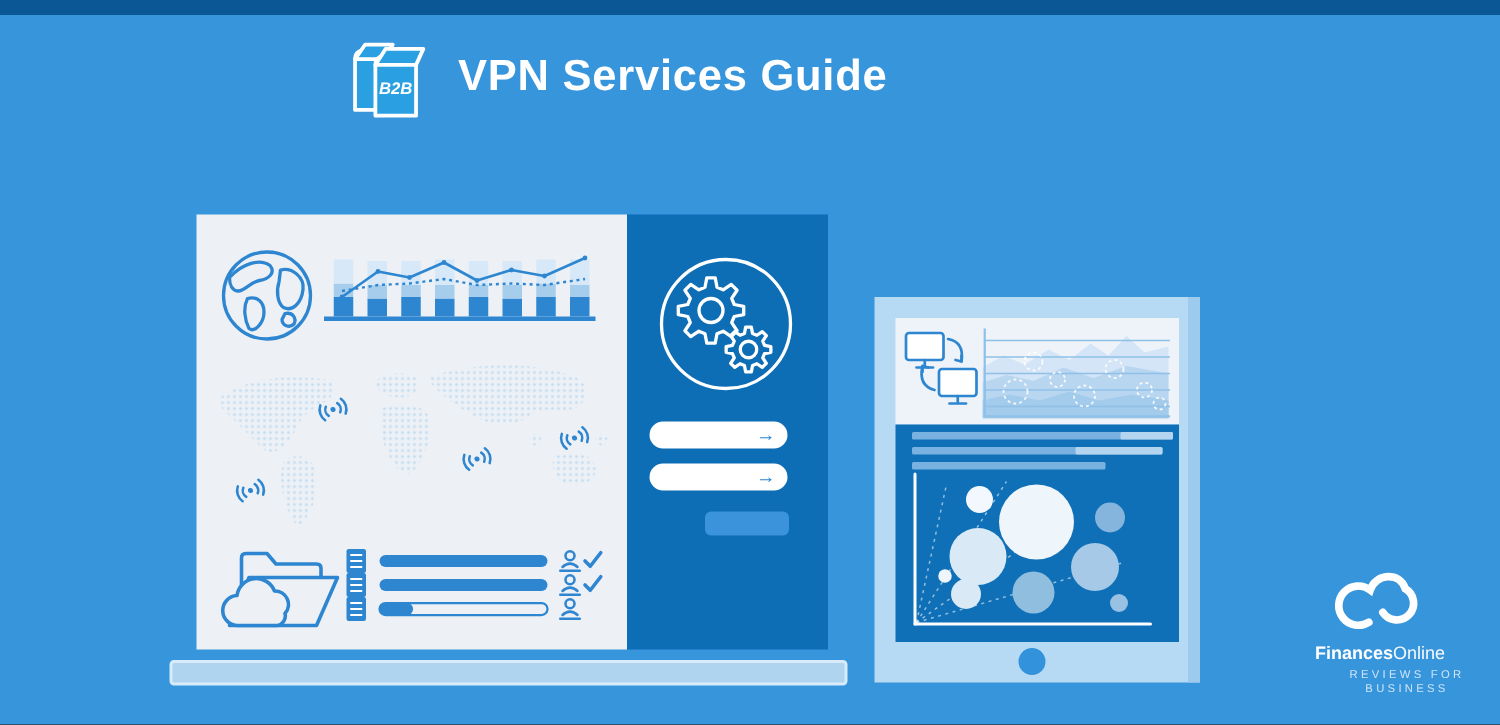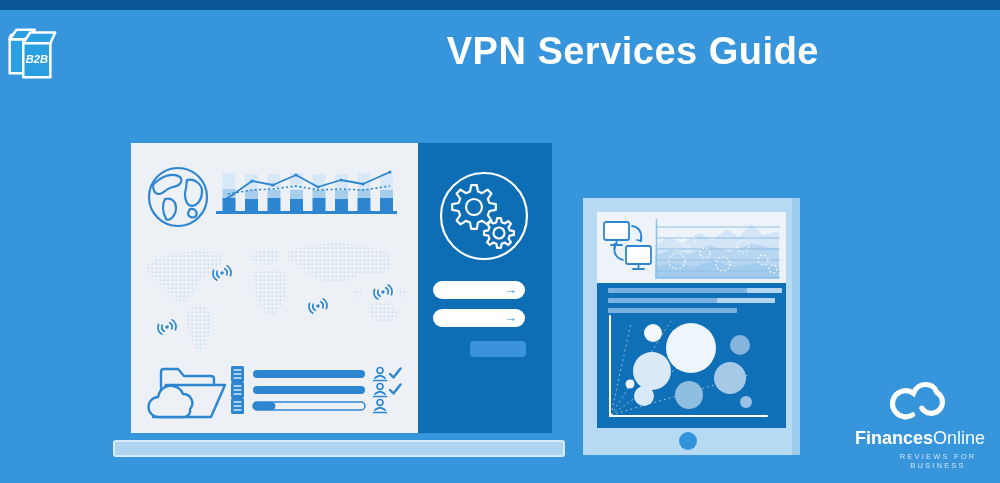--- a/index.html
+++ b/index.html
@@ -1,41 +1,41 @@
 <!DOCTYPE html>
 <html><head>
 <meta charset="utf-8">
 <style>
   html,body{margin:0;padding:0;background:#222;}
   .canvas{position:relative;width:1000px;height:483px;overflow:hidden;
     background:#3795dc;font-family:"Liberation Sans",sans-serif;}
   .abs{position:absolute;}
   .topbar{left:0;top:0;width:1000px;height:10px;background:#0b5795;}
-  .header{left:0;top:10px;width:819px;height:82px;display:flex;align-items:center;justify-content:space-between;gap:16px;}
-  .title{color:#fff;font-size:38px;font-weight:bold;letter-spacing:.5px;}
+  .header{left:0;top:10px;width:819px;height:82px;display:flex;align-items:center;justify-content:center;gap:16px;}
+  .title{color:#fff;font-size:29px;font-weight:bold;letter-spacing:.5px;}
   
   .laptop-screen{left:131px;top:143px;width:287px;height:290px;background:#edf1f5;}
   .laptop-panel{left:418px;top:143px;width:134px;height:290px;background:#0d6db5;}
   .pill-btn{position:absolute;left:15px;width:92px;height:18px;background:#fff;border-radius:9px;
     display:flex;align-items:center;justify-content:flex-end;padding-right:8px;box-sizing:border-box;}
   .pill-btn .arr{color:#2e86d1;font-size:13px;font-weight:bold;line-height:18px;}
   .small-btn{position:absolute;left:52px;top:198px;width:56px;height:16px;border-radius:4px;background:#3b93dc;}
   .laptop-base{left:113px;top:440px;width:452px;height:17px;background:#afd4f0;
     border:2px solid #d8ebfa;border-radius:3px;box-sizing:border-box;}
   
   .tablet{left:583px;top:198px;width:217px;height:257px;background:#b6daf4;}
   .tablet-edge{position:absolute;right:0;top:0;width:8px;height:100%;background:#9dcbee;}
   .tablet-white{position:absolute;left:14px;top:14px;width:189px;height:71px;background:#edf3f9;}
   .tablet-dark{position:absolute;left:14px;top:85px;width:189px;height:145px;background:#0f70b7;overflow:hidden;}
   .home-btn{position:absolute;left:96px;top:234px;width:18px;height:18px;border-radius:50%;background:#3292dc;}
   .tbar{position:absolute;height:5px;background:#79b1e0;border-radius:1px;}
   .tbar .tail{position:absolute;right:0;top:0;height:100%;background:#b3d5f0;border-radius:1px;}
   
   .logo{left:848px;top:370px;width:144px;text-align:center;color:#fff;}
-  .brand{font-size:18px;margin-top:2px;}
+  .brand{font-size:12px;margin-top:2px;}
   .brand .b{font-weight:bold;}
   .brand .l{font-weight:normal;opacity:.95;}
   .tagline{font-size:7.5px;letter-spacing:2.2px;color:#cfe4f7;margin-top:3px;margin-left:36px;}
   svg{display:block;}
 </style>
 </head>
 <body>
 
 <div class="canvas">
 

